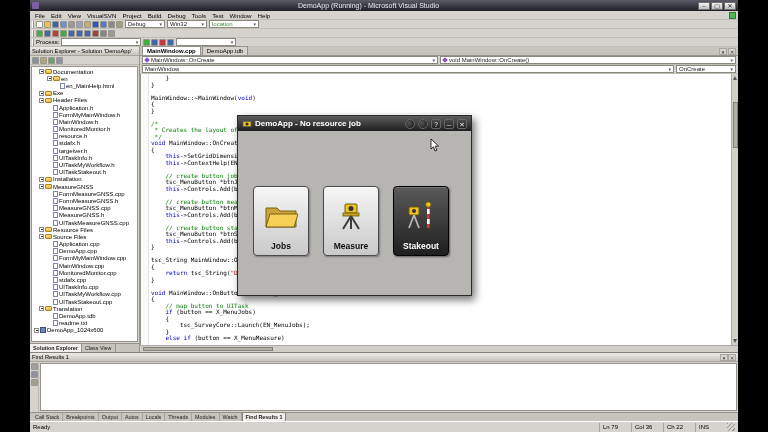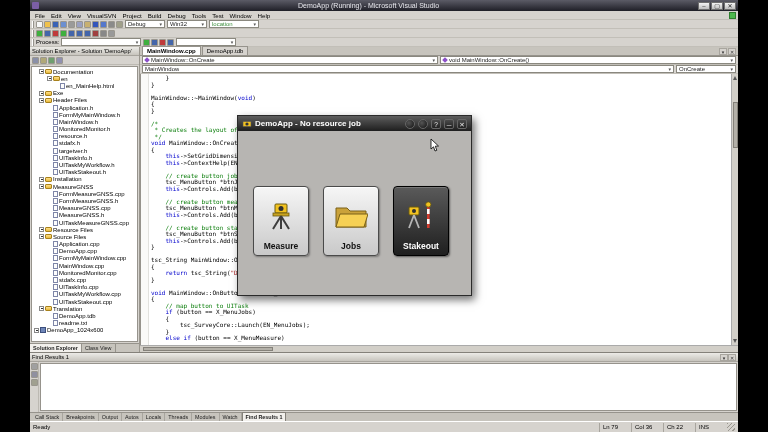--- a/index.html
+++ b/index.html
@@ -570,37 +570,37 @@
       <span class="dlg-title-text">DemoApp - No resource job</span>
       <span class="dlg-ctl round"></span>
       <span class="dlg-ctl round"></span>
       <span class="dlg-ctl dlg-help"></span>
       <span class="dlg-ctl dlg-min"></span>
       <span class="dlg-ctl dlg-close"></span>
     </div>
     <div class="dlg-body">
       <button class="menu-btn">
         <span class="bicon">
+          <svg width="34" height="26" viewBox="0 0 34 26">
+            <path d="M2 5 L13 5 L16 8 L32 8 L32 24 L2 24 Z" fill="#caa23a" stroke="#7a6118" stroke-width="1"></path>
+            <path d="M2 24 L6 11 L34 11 L30 24 Z" fill="#f6d054" stroke="#7a6118" stroke-width="1"></path>
+          </svg>
+        </span>
+        <span class="blabel">Jobs</span>
+      </button>
+      <button class="menu-btn">
+        <span class="bicon">
           <svg width="30" height="30" viewBox="0 0 30 30">
             <rect x="9" y="3" width="12" height="9" rx="1" fill="#f2c220" stroke="#6a5a10" stroke-width="1"></rect>
             <circle cx="15" cy="7.5" r="2.5" fill="#2f2f2f"></circle>
             <rect x="7" y="12" width="16" height="3" fill="#c9a322" stroke="#6a5a10" stroke-width="0.8"></rect>
             <path d="M15 15 L7 28 M15 15 L23 28 M15 15 L15 28" stroke="#3d3d3d" stroke-width="2" fill="none"></path>
           </svg>
         </span>
         <span class="blabel">Measure</span>
-      </button>
-      <button class="menu-btn">
-        <span class="bicon">
-          <svg width="34" height="26" viewBox="0 0 34 26">
-            <path d="M2 5 L13 5 L16 8 L32 8 L32 24 L2 24 Z" fill="#caa23a" stroke="#7a6118" stroke-width="1"></path>
-            <path d="M2 24 L6 11 L34 11 L30 24 Z" fill="#f6d054" stroke="#7a6118" stroke-width="1"></path>
-          </svg>
-        </span>
-        <span class="blabel">Jobs</span>
       </button>
       <button class="menu-btn selected">
         <span class="bicon">
           <svg width="30" height="30" viewBox="0 0 30 30">
             <rect x="3" y="6" width="10" height="8" rx="1" fill="#f2c220" stroke="#6a5a10" stroke-width="1"></rect>
             <circle cx="8" cy="10" r="2" fill="#2f2f2f"></circle>
             <path d="M8 14 L3 27 M8 14 L13 27" stroke="#b5b5b5" stroke-width="1.8" fill="none"></path>
             <rect x="21" y="3" width="2.6" height="24" fill="#d43c2e"></rect>
             <rect x="21" y="8" width="2.6" height="5" fill="#ffffff"></rect>
             <rect x="21" y="18" width="2.6" height="5" fill="#ffffff"></rect>

